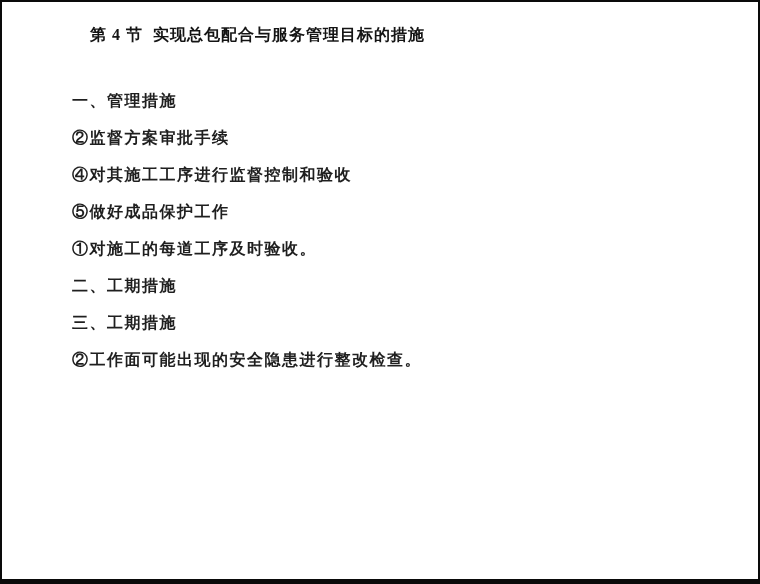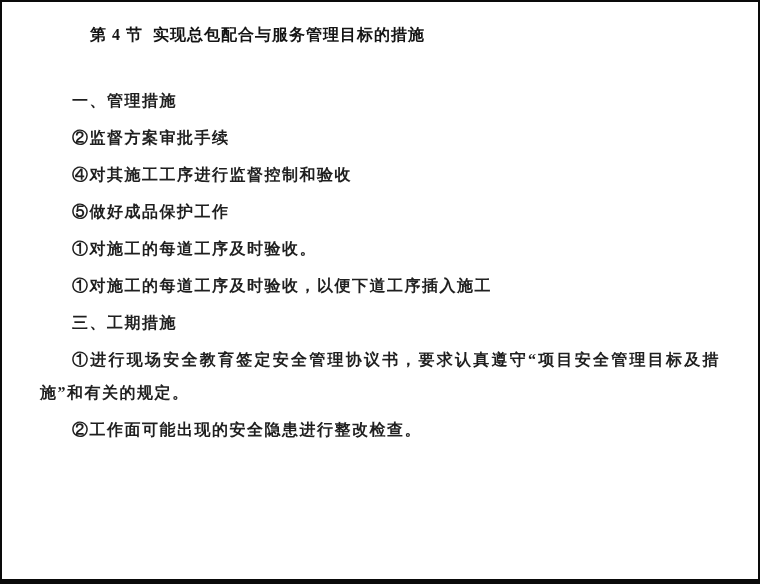--- a/index.html
+++ b/index.html
@@ -53,24 +53,23 @@
 
     <p>②监督方案审批手续</p>
 
 
     <p>④对其施工工序进行监督控制和验收</p>
 
     <p>⑤做好成品保护工作</p>
 
     <p>①对施工的每道工序及时验收。</p>
 
+    <p>二、工期措施</p>
 
-    <p>①对施工的每道工序及时验收，以便下道工序插入施工</p>
 
 
     <p>三、工期措施</p>
 
-    <p>①进行现场安全教育签定安全管理协议书，要求认真遵守“项目安全管理目标及措施”和有关的规定。</p>
 
     <p>②工作面可能出现的安全隐患进行整改检查。</p>
 
   </div>
 </div>
 
 </body></html>

